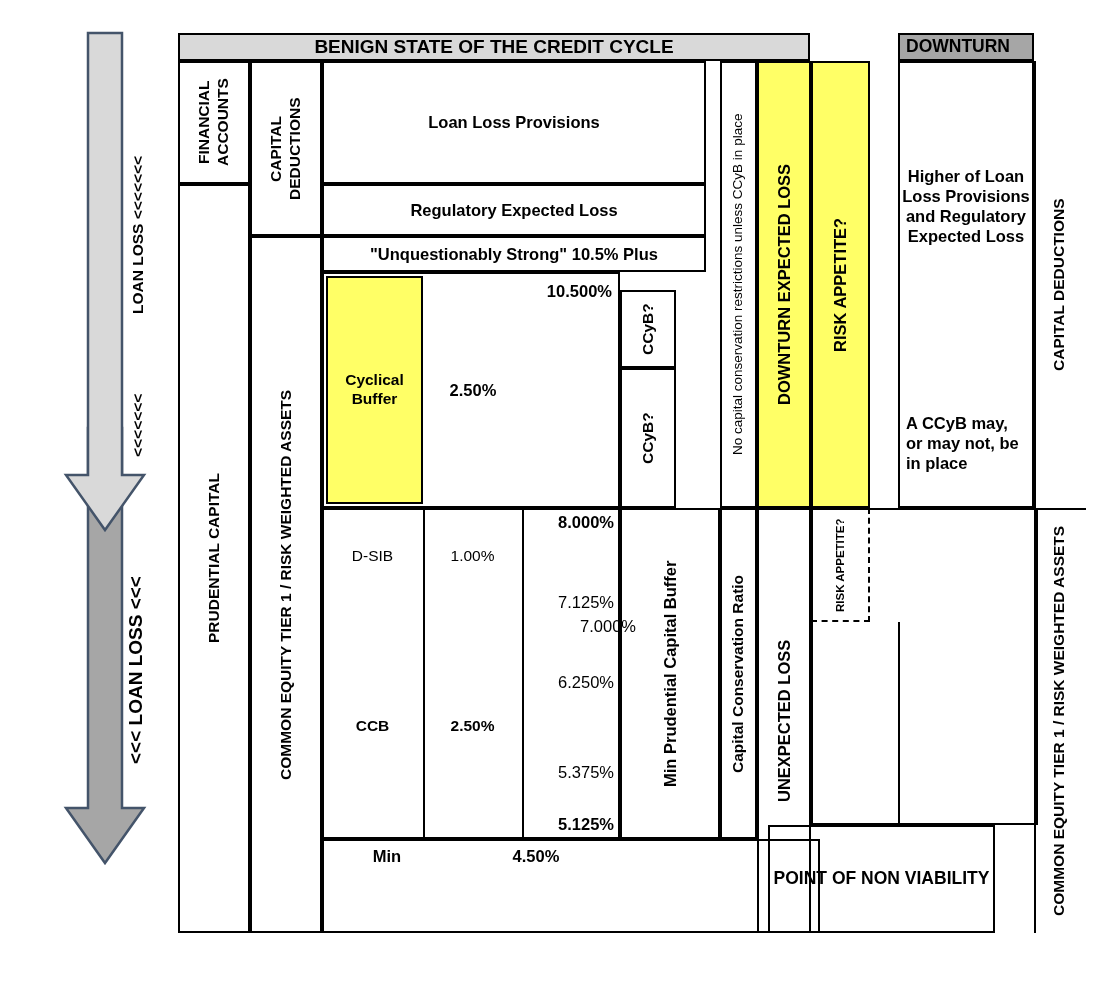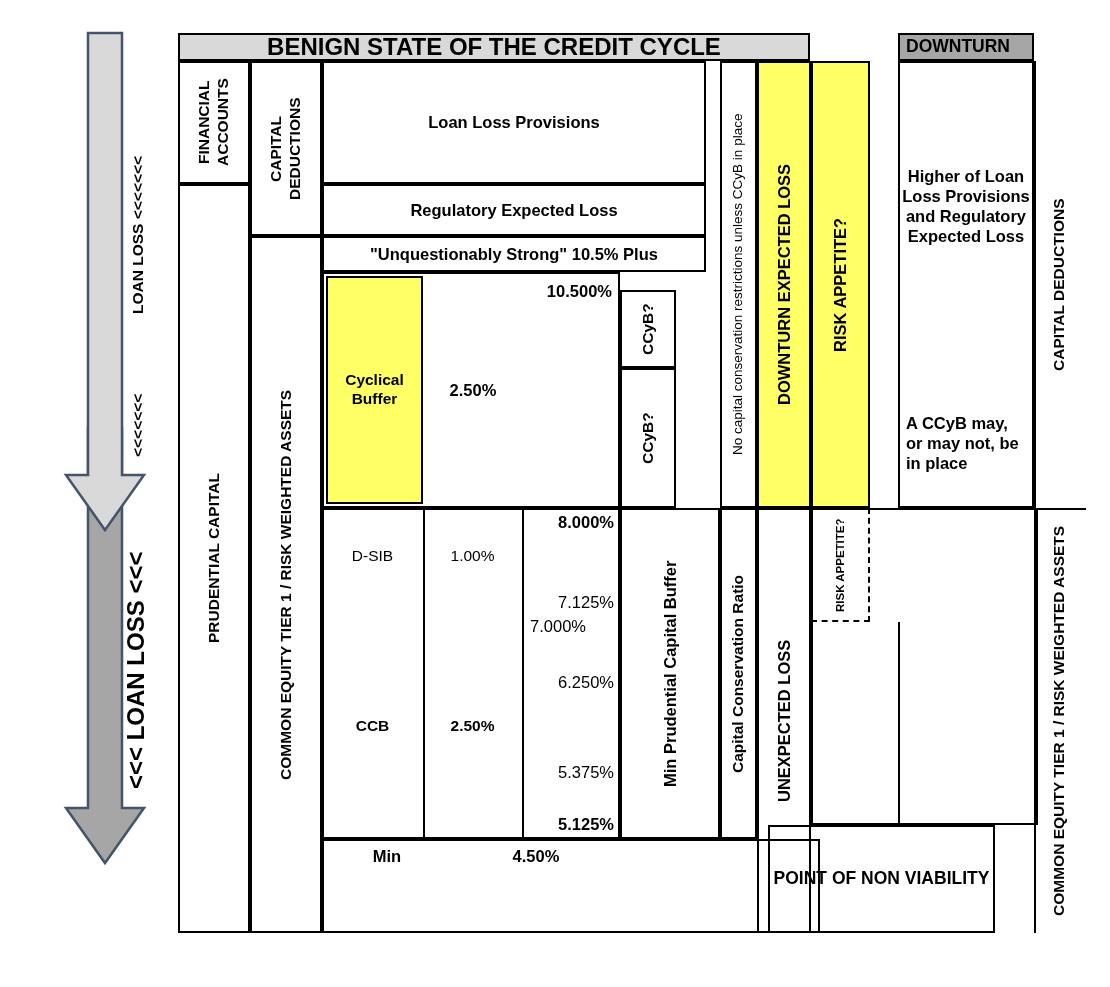--- a/index.html
+++ b/index.html
@@ -19,21 +19,21 @@
   .yellow{background:#FFFF66;}
   .greyhdr{background:#D9D9D9;}
   .darkgreyhdr{background:#A6A6A6;}
   .dashed{border:2px dashed #000;}
   .nowrap{white-space:nowrap;}
   .f11{font-size:11.5px;}
   .f13{font-size:13.5px;}
   .f15{font-size:15.5px;}
   .f16{font-size:16.5px;}
   .f17{font-size:17.5px;}
-  .f18{font-size:24px;}
+  .f18{font-size:19px;}
   .padx{padding:12px 6px;}
   .lefttext{justify-content:flex-start;text-align:left;}
   svg{display:block;}
 </style>
 </head>
 <body>
 
 <div id="stage">
 
   <div class="abs" style="left:60px;top:28px;width:105px;height:850px;">
@@ -91,21 +91,21 @@
   <div class="cell f15" style="left:423px;top:540px;width:99px;height:32px;">1.00%</div>
 
   <div class="cell bold f15" style="left:322px;top:710px;width:101px;height:32px;">CCB</div>
 
   <div class="cell bold f15" style="left:423px;top:710px;width:99px;height:32px;">2.50%</div>
 
   <div class="cell bold f16" style="left:522px;top:508px;width:98px;height:28px;justify-content:flex-end;padding-right:6px;">8.000%</div>
 
   <div class="cell f16" style="left:522px;top:590px;width:98px;height:24px;justify-content:flex-end;padding-right:6px;">7.125%</div>
 
-  <div class="cell f16" style="left:494px;top:614px;width:98px;height:24px;justify-content:flex-end;padding-right:6px;">7.000%</div>
+  <div class="cell f16" style="left:544px;top:614px;width:98px;height:24px;justify-content:flex-end;padding-right:6px;">7.000%</div>
 
   <div class="cell f16" style="left:522px;top:670px;width:98px;height:24px;justify-content:flex-end;padding-right:6px;">6.250%</div>
 
   <div class="cell f16" style="left:522px;top:760px;width:98px;height:24px;justify-content:flex-end;padding-right:6px;">5.375%</div>
 
   <div class="cell bold f16" style="left:522px;top:812px;width:98px;height:24px;justify-content:flex-end;padding-right:6px;">5.125%</div>
 
   <div class="abs b" style="left:322px;top:839px;width:498px;height:94px;"></div>
 
   <div class="cell bold f16" style="left:322px;top:841px;width:130px;height:30px;">Min</div>

